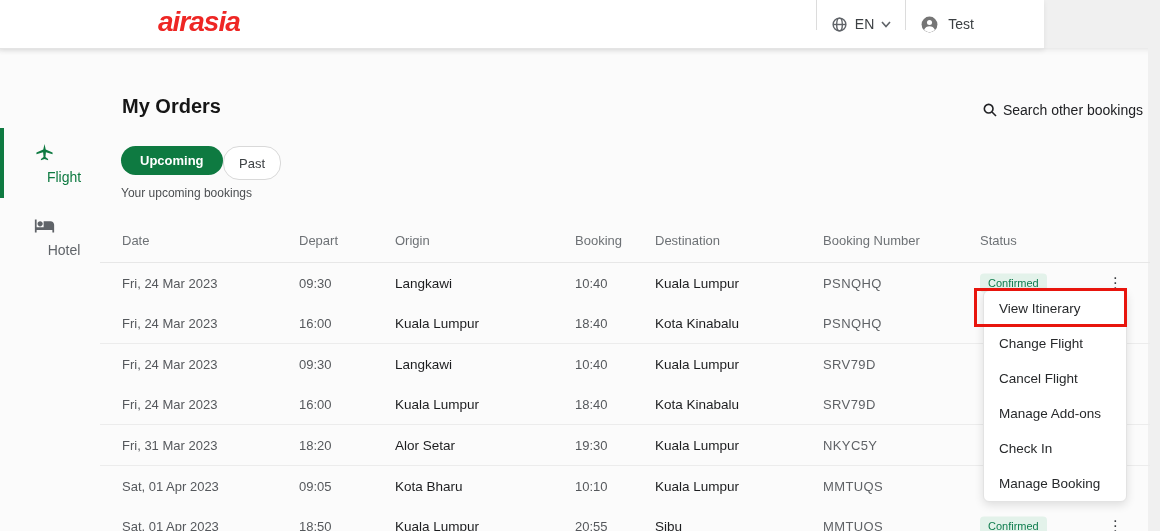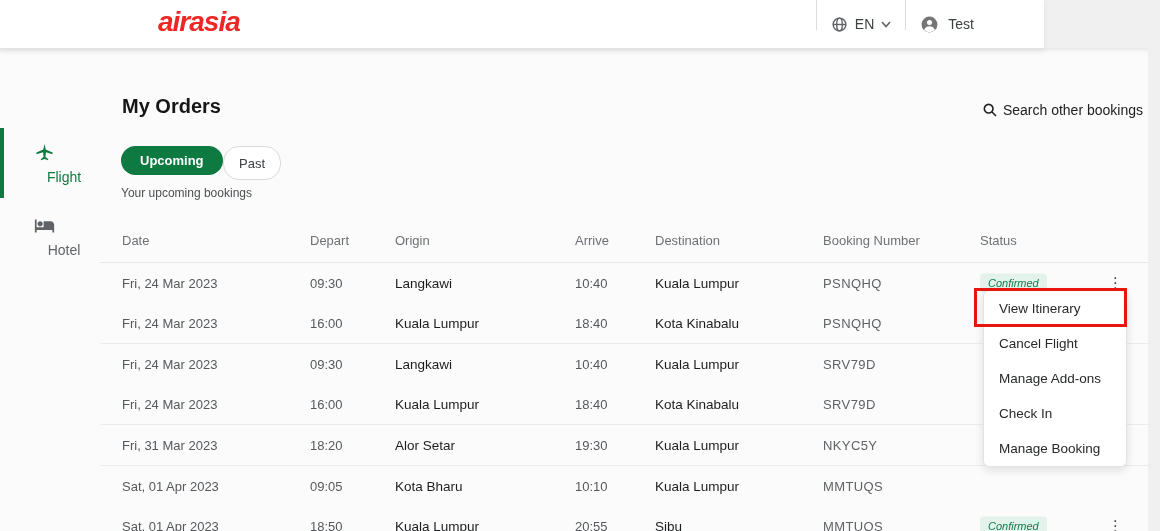--- a/index.html
+++ b/index.html
@@ -43,25 +43,25 @@
   
   .table{position:absolute;left:100px;top:218px;width:1050px;}
   .thead{position:relative;height:37px;border-bottom:1px solid #e7e7e7;margin-top:7px;}
   .thead .col{position:absolute;top:8px;font-size:13px;color:#6d7175;}
   .row{position:relative;height:40px;}
   .row.group-end{border-bottom:1px solid #ececec;}
   .cell{position:absolute;top:50%;transform:translateY(-50%);font-size:13px;white-space:nowrap;}
   .cell-muted{color:#55585c;}
   .cell-strong{color:#1c1d1f;font-weight:500;font-size:13.5px;}
   .cell-booking{color:#5f6266;letter-spacing:.4px;}
-  .c-0{left:22px;} .c-1{left:210px;} .c-2{left:295px;} .c-3{left:475px;}
+  .c-0{left:22px;} .c-1{left:199px;} .c-2{left:295px;} .c-3{left:475px;}
   .c-4{left:555px;} .c-5{left:723px;} .c-6{left:880px;}
   .badge{position:absolute;left:880px;top:50%;transform:translateY(-50%);
          background:var(--badge-bg);color:var(--badge-text);font-size:11px;
-         padding:4px 8px;border-radius:4px;line-height:1;font-style:italic;}
+         padding:4px 8px;border-radius:4px;line-height:1;}
   .kebab{position:absolute;left:1002px;top:50%;transform:translateY(-50%);
          font-size:15px;color:#3a3d40;letter-spacing:0;cursor:pointer;padding:2px 6px;line-height:14px;}
 
   
   .menu{position:absolute;left:983px;top:290px;width:144px;background:#ffffff;
         border:1px solid #e3e3e3;border-radius:6px;box-shadow:0 3px 10px rgba(0,0,0,.12);
         z-index:40;padding:0;box-sizing:border-box;}
   .menu-item{height:35px;line-height:35px;padding-left:15px;font-size:13.5px;color:#27292b;cursor:pointer;}
   .annotation-box{position:absolute;left:974px;top:288px;width:147px;height:33px;
                   border:3px solid var(--highlight-red);z-index:50;pointer-events:none;}
@@ -138,21 +138,21 @@
   </div>
   <div class="tab-pill tab-upcoming">Upcoming</div>
   <div class="tab-pill tab-past">Past</div>
   <div class="subtitle">Your upcoming bookings</div>
 
   <div class="table">
     <div class="thead">
         <span class="col c-0">Date</span>
         <span class="col c-1">Depart</span>
         <span class="col c-2">Origin</span>
-        <span class="col c-3">Arrive</span>
+        <span class="col c-3">Booking</span>
         <span class="col c-4">Destination</span>
         <span class="col c-5">Booking Number</span>
         <span class="col c-6">Status</span>
       </div>
     <div>
         <div class="row">
           <span class="cell c-0 cell-muted">Fri, 24 Mar 2023</span>
           <span class="cell c-1 cell-muted">09:30</span>
           <span class="cell c-2 cell-strong">Langkawi</span>
           <span class="cell c-3 cell-muted">10:40</span>
@@ -209,20 +209,21 @@
           <span class="cell c-4 cell-strong">Sibu</span>
           <span class="cell c-5 cell-booking">MMTUQS</span>
           <span class="badge">Confirmed</span>
           <span class="kebab">⋮</span>
         </div>
       </div>
   </div>
 
   <div class="menu">
       <div class="menu-item">View Itinerary</div>
+      <div class="menu-item">Change Flight</div>
       <div class="menu-item">Cancel Flight</div>
       <div class="menu-item">Manage Add-ons</div>
       <div class="menu-item">Check In</div>
       <div class="menu-item">Manage Booking</div>
     </div>
 
   <div class="annotation-box"></div>
 
 </div>
 

